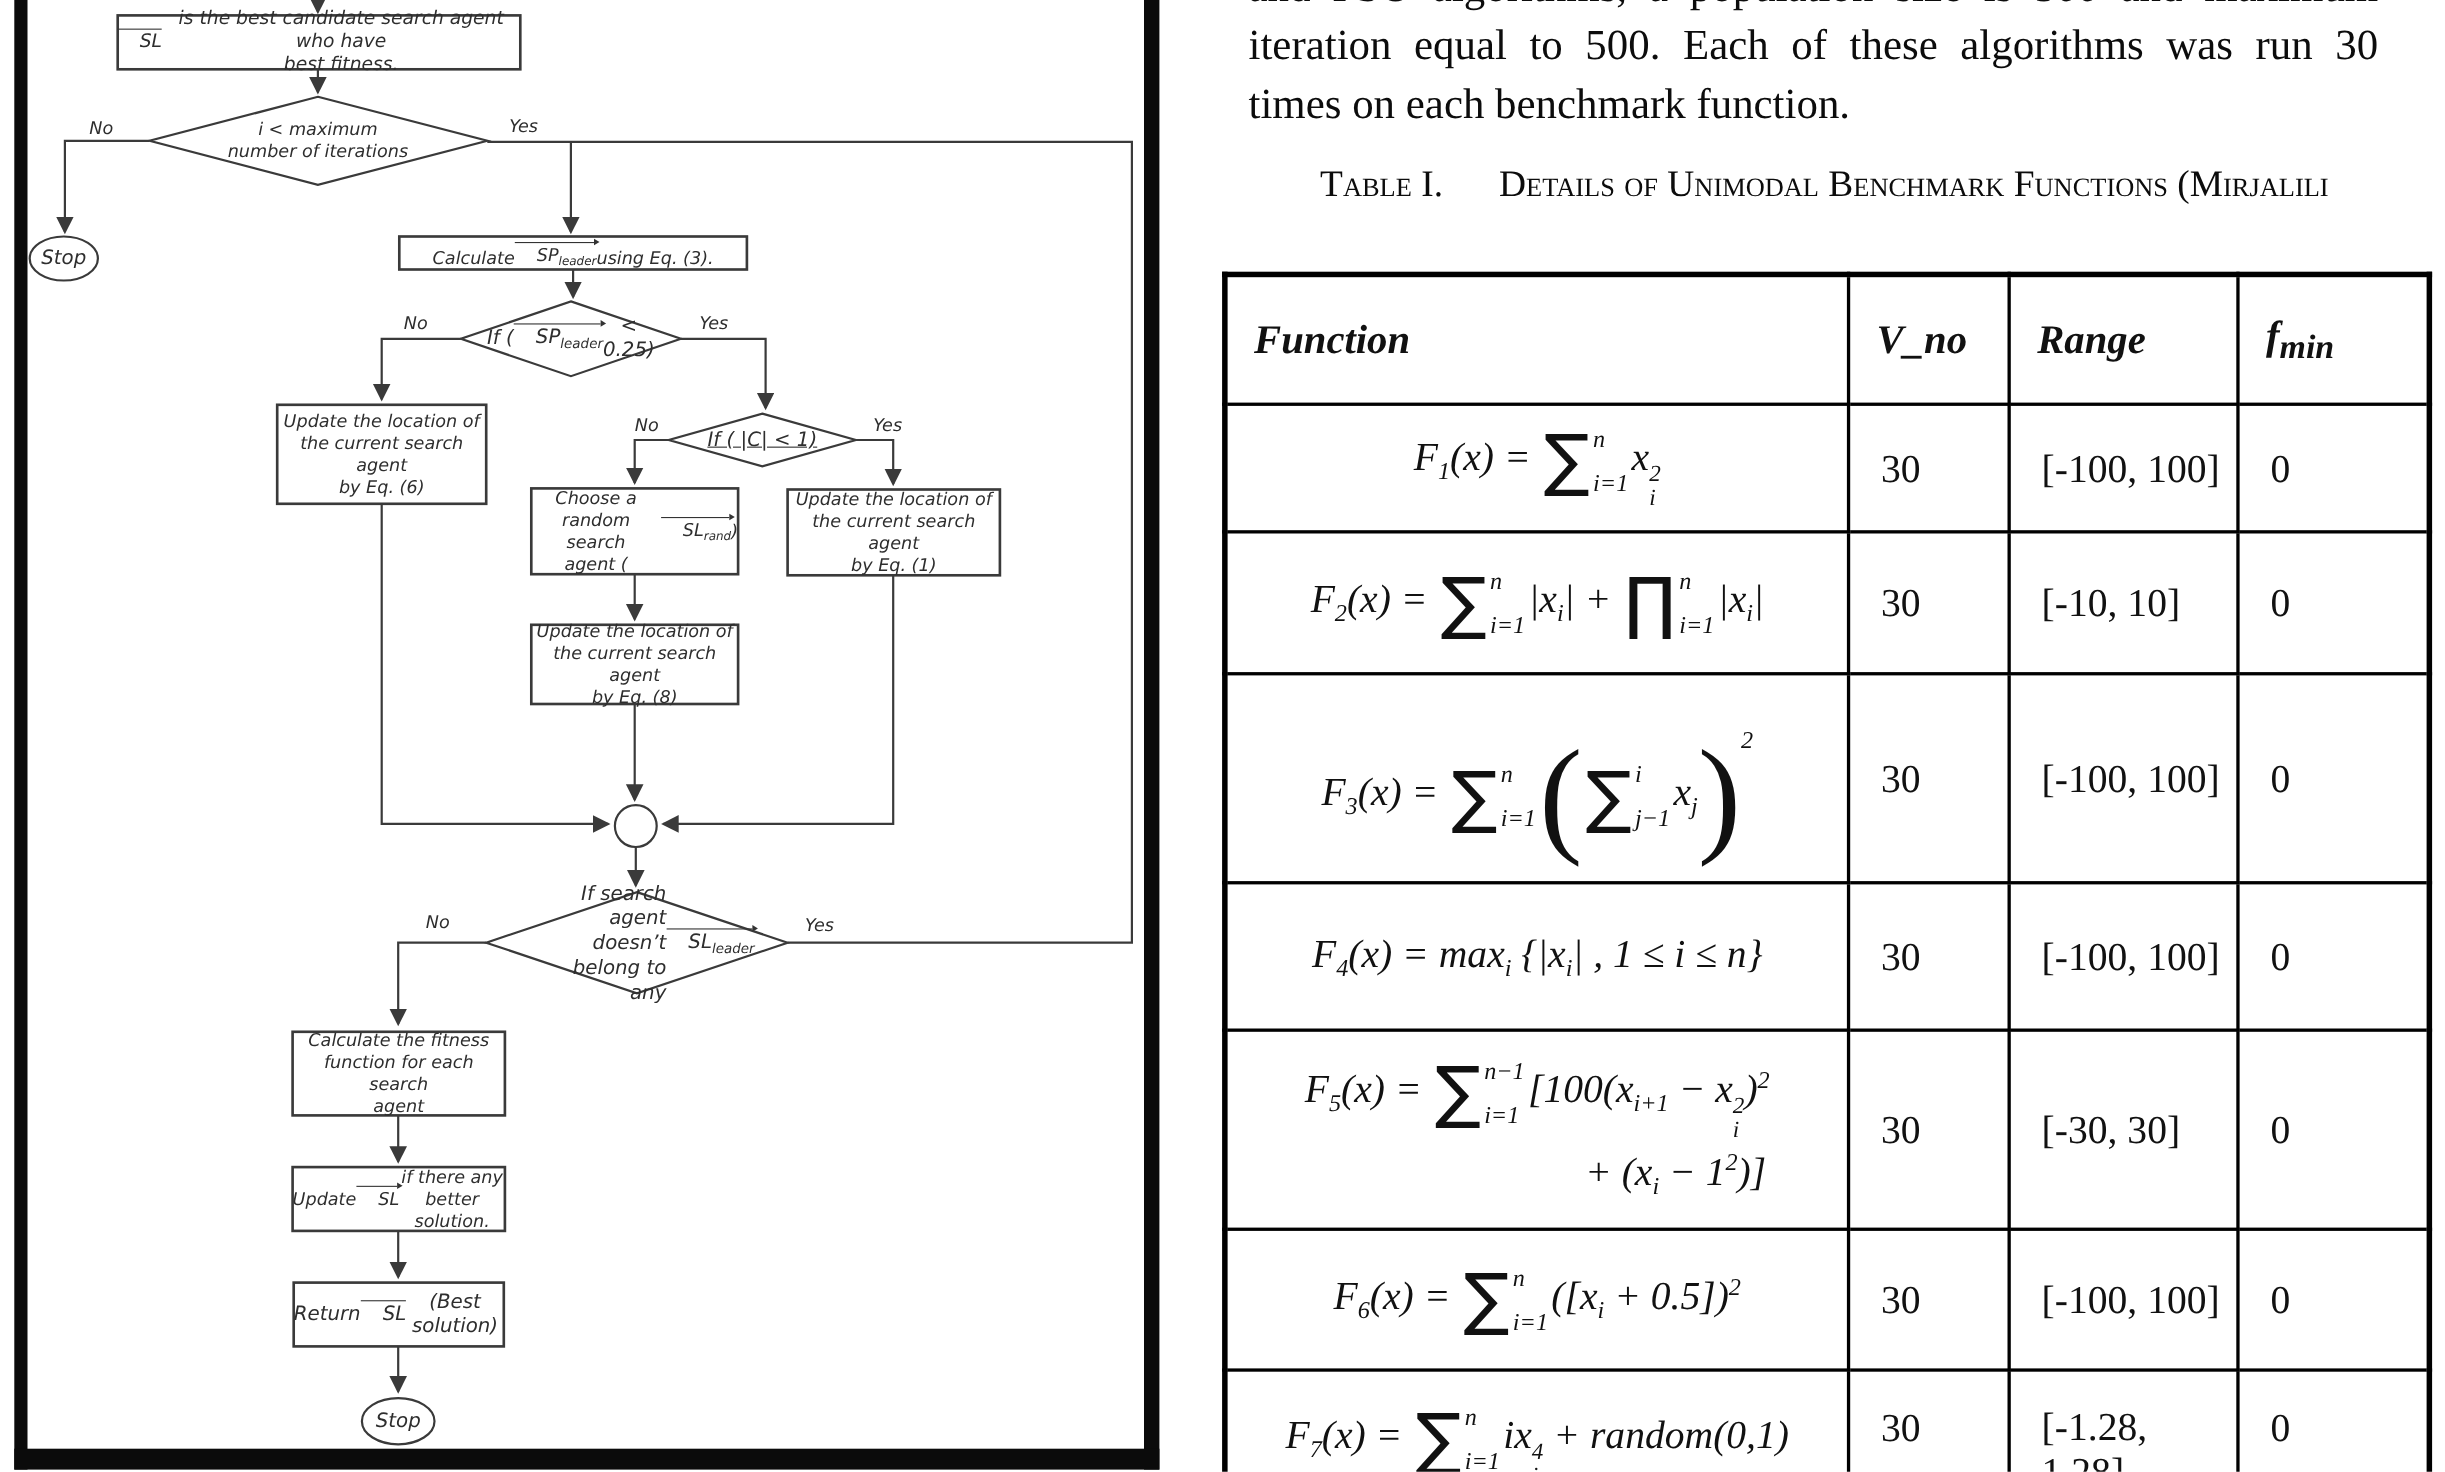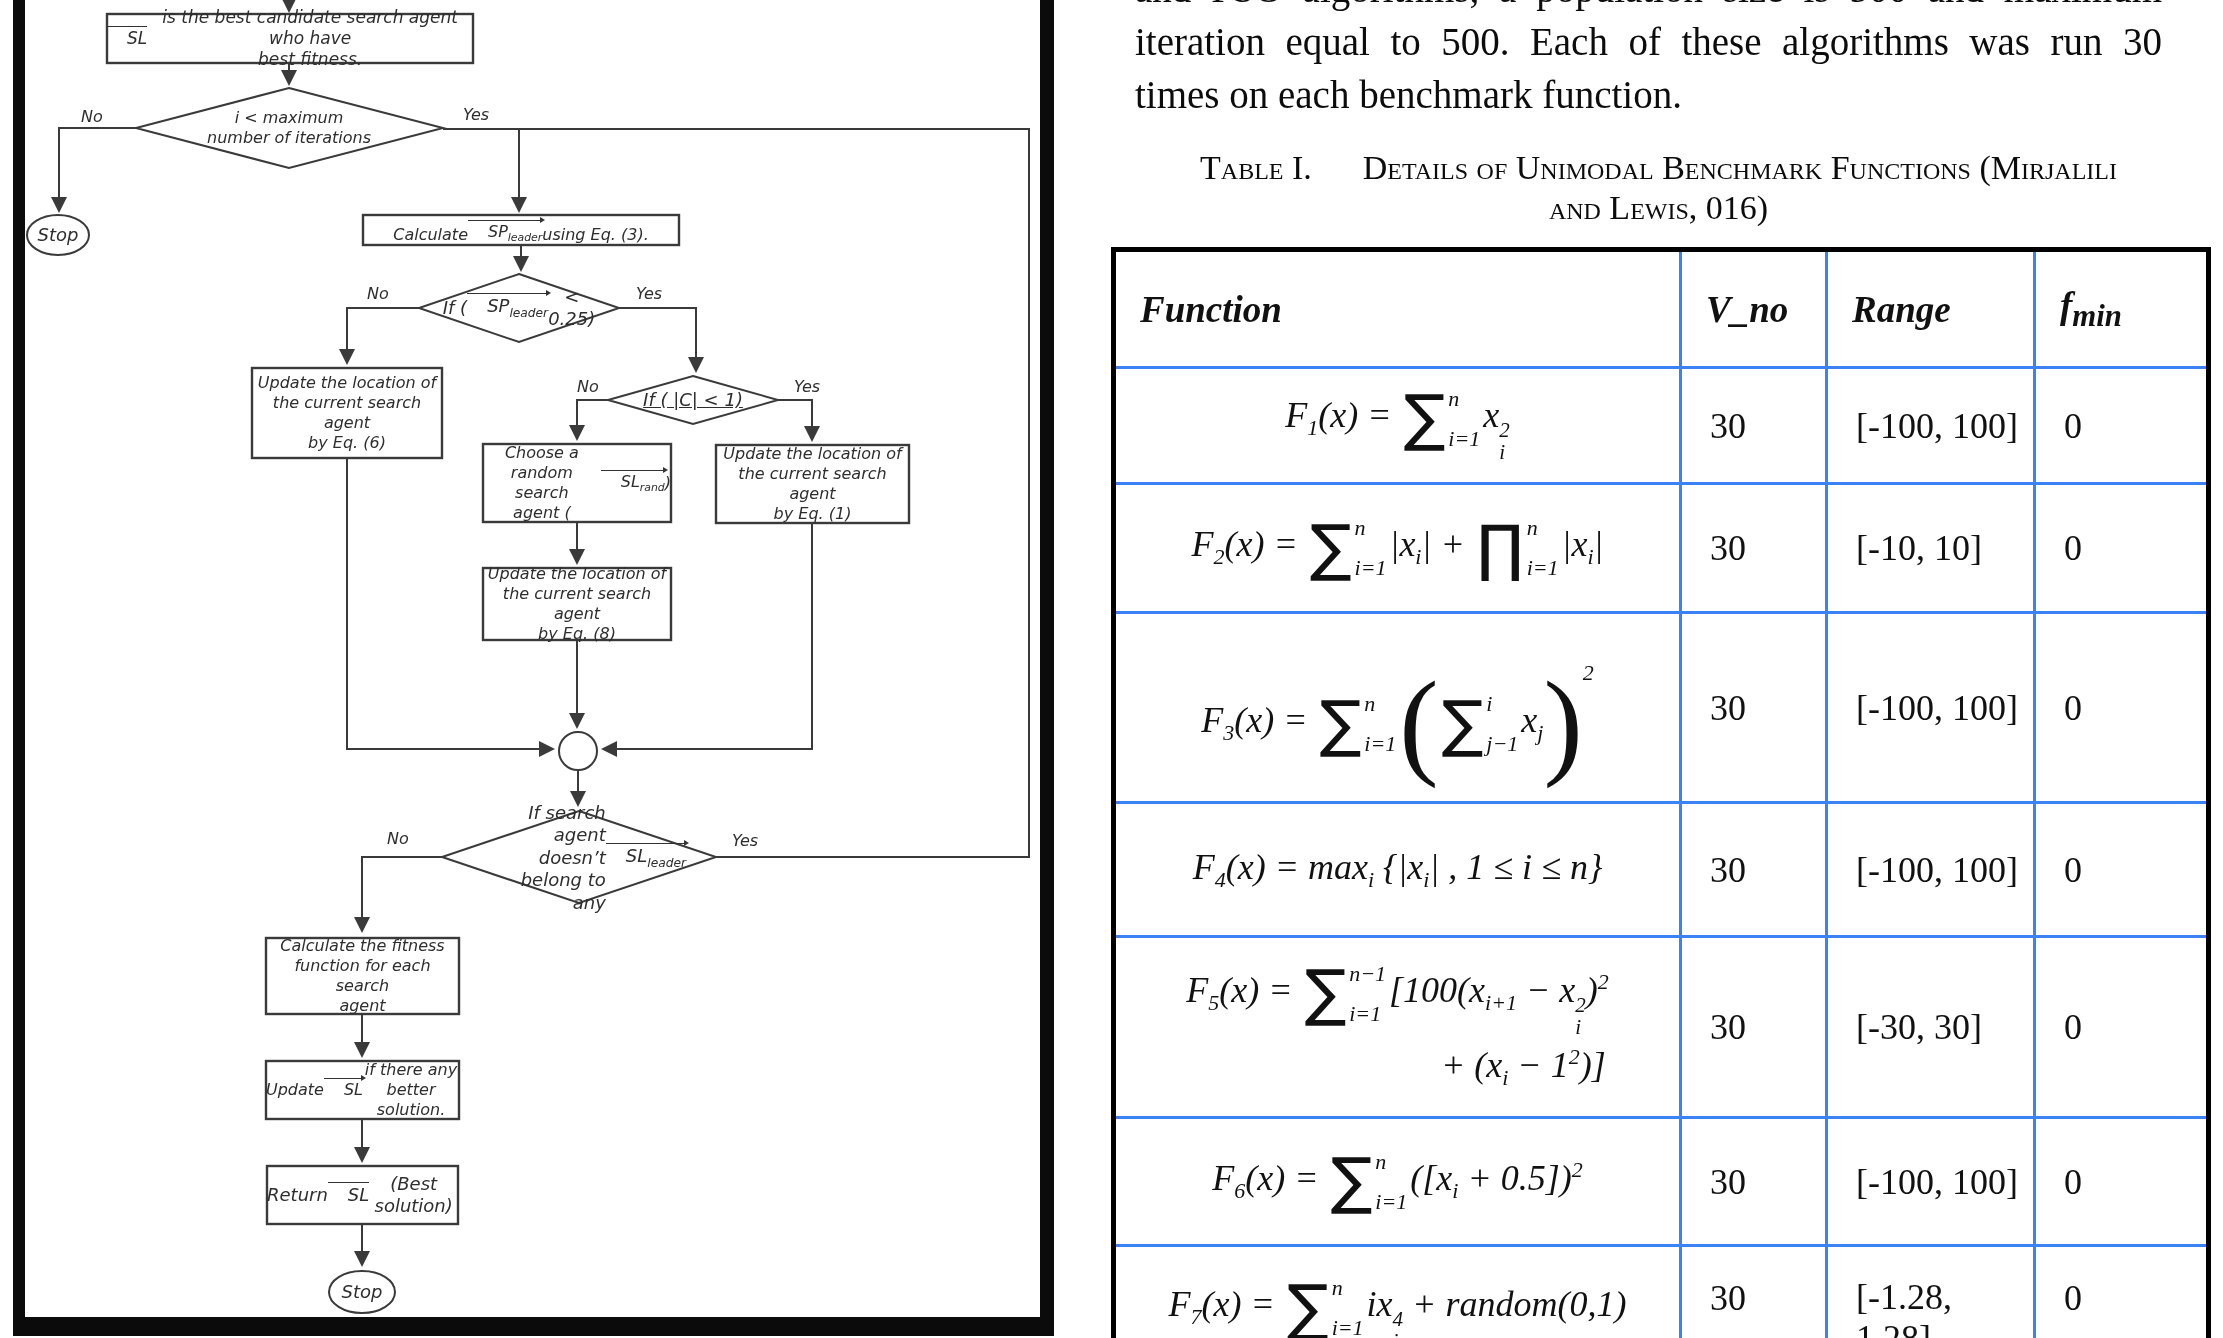--- a/index.html
+++ b/index.html
@@ -24,21 +24,21 @@
   
   #paragraph{position:absolute;left:1135px;top:-38px;width:1027px;
              font-size:39px;line-height:53px;color:#0c0c0c;}
   .pline{text-align:justify;text-align-last:justify;white-space:normal;}
   .pline.last{text-align:justify;text-align-last:left;}
   #caption{position:absolute;left:1111px;top:148px;width:1095px;text-align:center;
            font-variant:small-caps;font-size:34px;line-height:40px;color:#0c0c0c;}
 
   #benchmark-table{position:absolute;left:1111px;top:247px;border-collapse:collapse;
                    table-layout:fixed;width:1095px;background:#fff;}
-  #benchmark-table td,#benchmark-table th{border:3px solid #3b82f6;overflow:hidden;}
+  #benchmark-table td,#benchmark-table th{border:3px solid #000000;overflow:hidden;}
   #benchmark-table{border:5px solid #000;}
   th.hcell{font-style:italic;font-size:37px;font-weight:bold;text-align:left;
            padding-left:24px;vertical-align:middle;}
   td.fcell{font-style:italic;font-size:36px;text-align:center;vertical-align:middle;
            padding:0 8px;}
   td.ncell{font-size:36px;text-align:left;padding-left:28px;vertical-align:middle;}
   tr.cutrow td{vertical-align:top;padding-top:30px;}
   .fcell sub,.fcell sup{font-size:22px;}
   .sop{display:inline-flex;align-items:center;vertical-align:middle;margin:0 3px;}
   .sym{font-style:normal;font-family:"DejaVu Sans",sans-serif;font-size:62px;line-height:0.85;}
@@ -146,21 +146,20 @@
 </div>
 
 <div id="paragraph">
   <div class="pline">and PSO algorithms, a population size is 500 and maximum</div>
   <div class="pline">iteration equal to 500. Each of these algorithms was run 30</div>
   <div class="pline last">times on each benchmark function.</div>
 </div>
 
 <div id="caption">
   <div>Table I.  Details of Unimodal Benchmark Functions (Mirjalili</div>
-  <div>and Lewis, 016)</div>
 </div>
 
 <table id="benchmark-table">
   <colgroup>
       <col style="width:567px">
       <col style="width:146px">
       <col style="width:208px">
       <col style="width:174px">
     </colgroup>
   <tbody>

